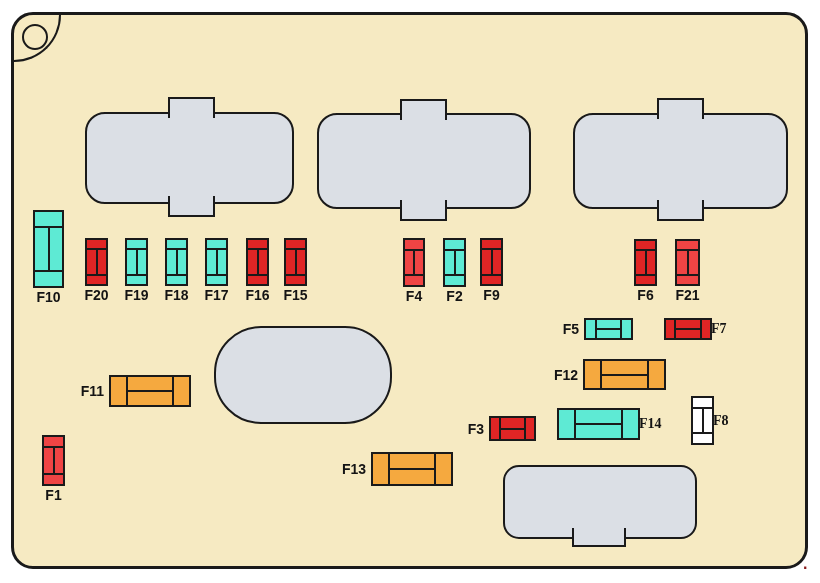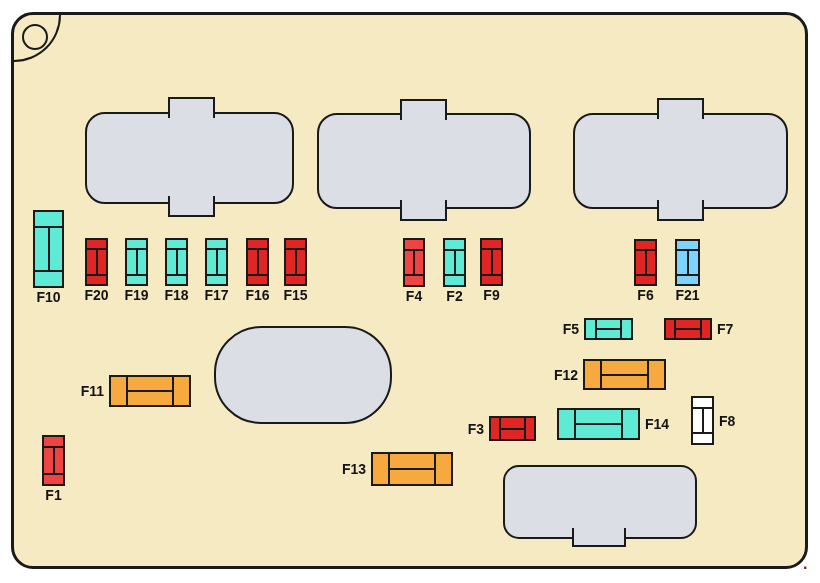--- a/index.html
+++ b/index.html
@@ -38,34 +38,34 @@
   
   .fuse{position:absolute;border:2px solid #1a1a1a;box-sizing:border-box;}
   .fuse::before,.fuse::after{content:"";position:absolute;background:#1a1a1a;}
   .fuse.v::before{left:-1px;right:-1px;top:19%;height:2px;}
   .fuse.v::after{left:-1px;right:-1px;bottom:19%;height:2px;}
   .fuse.v .mid{position:absolute;left:50%;margin-left:-1px;width:2px;top:19%;bottom:19%;background:#1a1a1a;}
   .fuse.h::before{top:-1px;bottom:-1px;left:19%;width:2px;}
   .fuse.h::after{top:-1px;bottom:-1px;right:19%;width:2px;}
   .fuse.h .mid{position:absolute;top:50%;margin-top:-1px;height:2px;left:19%;right:19%;background:#1a1a1a;}
   .c-red{background:#E02525;}
-  .c-darkred{background:#7dd3fc;padding-left:8px;}
+  .c-darkred{background:#ef4444;padding-left:8px;}
   .c-blue{background:#5eead4;}
   .c-yellow{background:#ef4444;}
   .c-orange{background:#F5A93F;}
   .c-green{background:#5eead4;}
   .c-white{background:#FFFFFF;}
   
   .lbl{
     position:absolute;font-size:14px;font-weight:600;color:#141414;
     white-space:nowrap;line-height:1;z-index:3;
   }
   .lbl.below{top:100%;left:50%;transform:translateX(-50%);margin-top:4px;}
   .lbl.left{right:100%;top:50%;transform:translateY(-50%);margin-right:7px;}
-  .lbl.right{left:100%;top:50%;transform:translateY(-50%);margin-left:7px;}
+  .lbl.right{left:100%;top:50%;transform:translateY(-50%);margin-left:1px;font-family:Liberation Serif, serif;}
   .stray{position:absolute;left:803px;top:555px;font-size:16px;font-weight:700;color:#8B1A1A;}
 </style>
 </head>
 <body>
 
 <div id="screen">
   <div id="panel">
 
     <div class="corner-arc"></div>
     <div class="corner-hole"></div>

